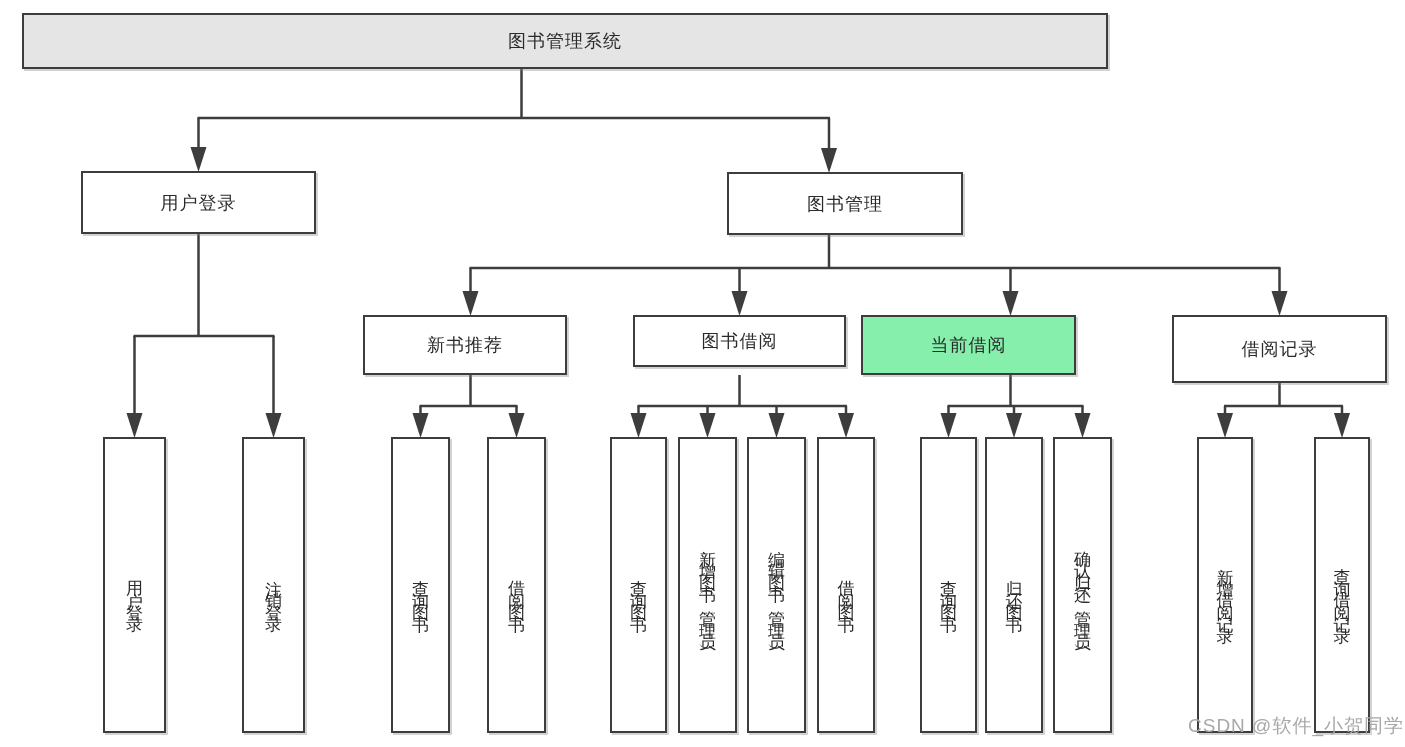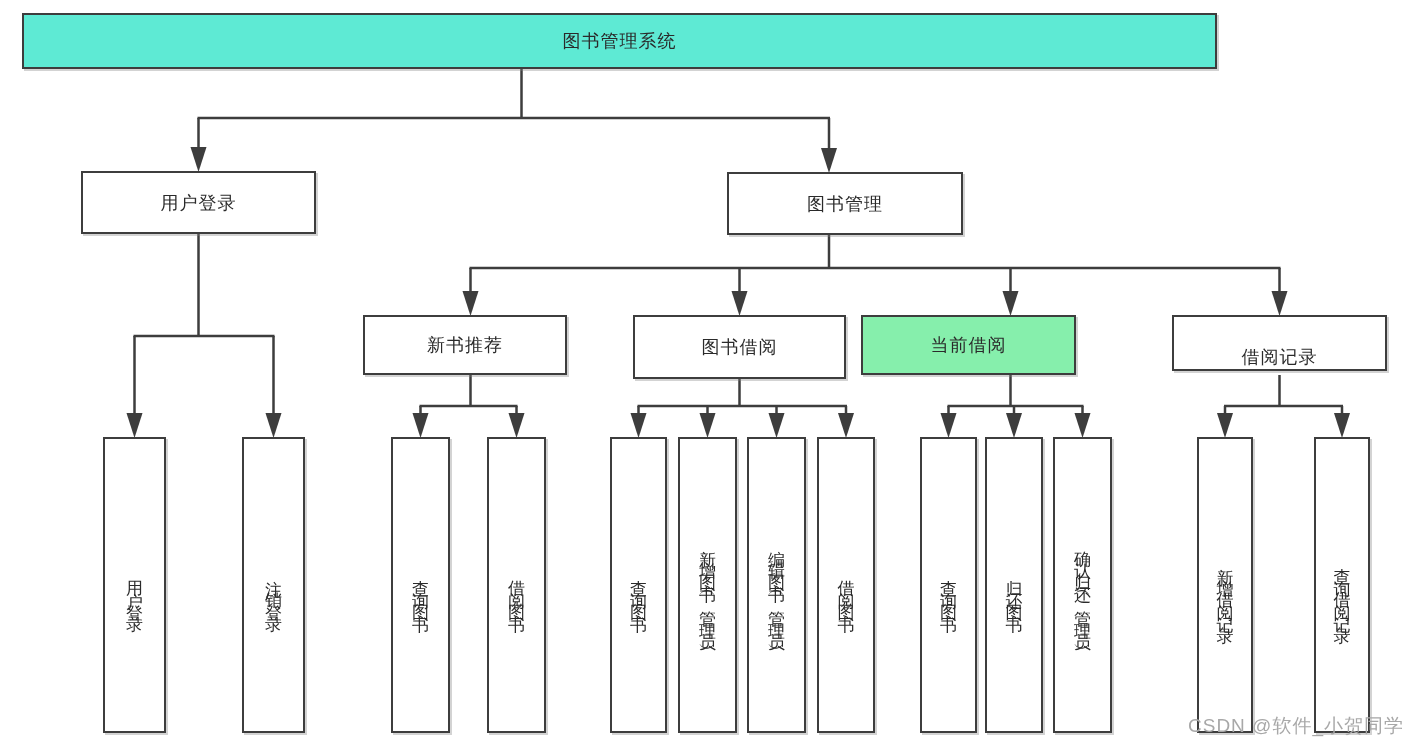--- a/index.html
+++ b/index.html
@@ -102,39 +102,39 @@
       <line x1="1082.5" y1="406" x2="1082.5" y2="414" stroke="#3d3d3d" stroke-width="2.5"></line>
       <polygon points="1082.5,438 1074.5,413 1090.5,413" fill="#3d3d3d"></polygon>
       <line x1="1279.5" y1="375" x2="1279.5" y2="406" stroke="#3d3d3d" stroke-width="2.5"></line>
       <line x1="1224" y1="406" x2="1343" y2="406" stroke="#3d3d3d" stroke-width="2.5"></line>
       <line x1="1225" y1="406" x2="1225" y2="414" stroke="#3d3d3d" stroke-width="2.5"></line>
       <polygon points="1225,438 1217,413 1233,413" fill="#3d3d3d"></polygon>
       <line x1="1342" y1="406" x2="1342" y2="414" stroke="#3d3d3d" stroke-width="2.5"></line>
       <polygon points="1342,438 1334,413 1350,413" fill="#3d3d3d"></polygon>
     </svg>
   <div class="watermark" style="left: 1188px; top: 713px; color: rgb(168, 168, 168);">CSDN @软件_小贺同学</div>
-<div class="node h" style="left: 22px; top: 13px; width: 1195px; height: 56px; border-color: rgb(61, 61, 61); background: #5eead4; color: rgb(42, 42, 42); text-align: right;">
+<div class="node h" style="left: 22px; top: 13px; width: 1086px; height: 56px; border-color: rgb(61, 61, 61); background: #e5e5e5; color: rgb(42, 42, 42); text-align: right;">
       <span>图书管理系统</span>
     </div>
     <div class="node h" style="left: 81px; top: 171px; width: 235px; height: 63px; border-color: rgb(61, 61, 61); background: rgb(255, 255, 255); color: rgb(42, 42, 42);">
       <span>用户登录</span>
     </div>
     <div class="node h" style="left: 711px; top: 172px; width: 236px; height: 63px; border-color: rgb(61, 61, 61); background: rgb(255, 255, 255); color: rgb(42, 42, 42); margin-left: 16px;">
       <span>图书管理</span>
     </div>
     <div class="node h" style="left: 363px; top: 315px; width: 204px; height: 60px; border-color: rgb(61, 61, 61); background: rgb(255, 255, 255); color: rgb(42, 42, 42);">
       <span>新书推荐</span>
     </div>
-    <div class="node h" style="left: 633px; top: 315px; width: 213px; height: 64px; border-color: rgb(61, 61, 61); background: rgb(255, 255, 255); color: rgb(42, 42, 42); align-items: center;">
+    <div class="node h" style="left: 633px; top: 315px; width: 213px; height: 52px; border-color: rgb(61, 61, 61); background: rgb(255, 255, 255); color: rgb(42, 42, 42); align-items: center;">
       <span>图书借阅</span>
     </div>
     <div class="node h" style="left: 861px; top: 315px; width: 215px; height: 60px; border-color: rgb(61, 61, 61); background: #86efac; color: rgb(42, 42, 42);">
       <span>当前借阅</span>
     </div>
-    <div class="node h" style="left: 1172px; top: 315px; width: 215px; height: 56px; border-color: rgb(61, 61, 61); background: rgb(255, 255, 255); color: rgb(42, 42, 42); align-items: flex-end;">
+    <div class="node h" style="left: 1172px; top: 315px; width: 215px; height: 68px; border-color: rgb(61, 61, 61); background: rgb(255, 255, 255); color: rgb(42, 42, 42);">
       <span>借阅记录</span>
     </div>
     <div class="node v" style="left: 103px; top: 437px; width: 63px; height: 296px; border-color: rgb(61, 61, 61); background: rgb(255, 255, 255); color: rgb(42, 42, 42);">
       <span>用户登录</span>
     </div>
     <div class="node v" style="left: 242px; top: 437px; width: 63px; height: 296px; border-color: rgb(61, 61, 61); background: rgb(255, 255, 255); color: rgb(42, 42, 42);">
       <span>注销登录</span>
     </div>
     <div class="node v" style="left: 391px; top: 437px; width: 59px; height: 296px; border-color: rgb(61, 61, 61); background: rgb(255, 255, 255); color: rgb(42, 42, 42);">
       <span>查询图书</span>

